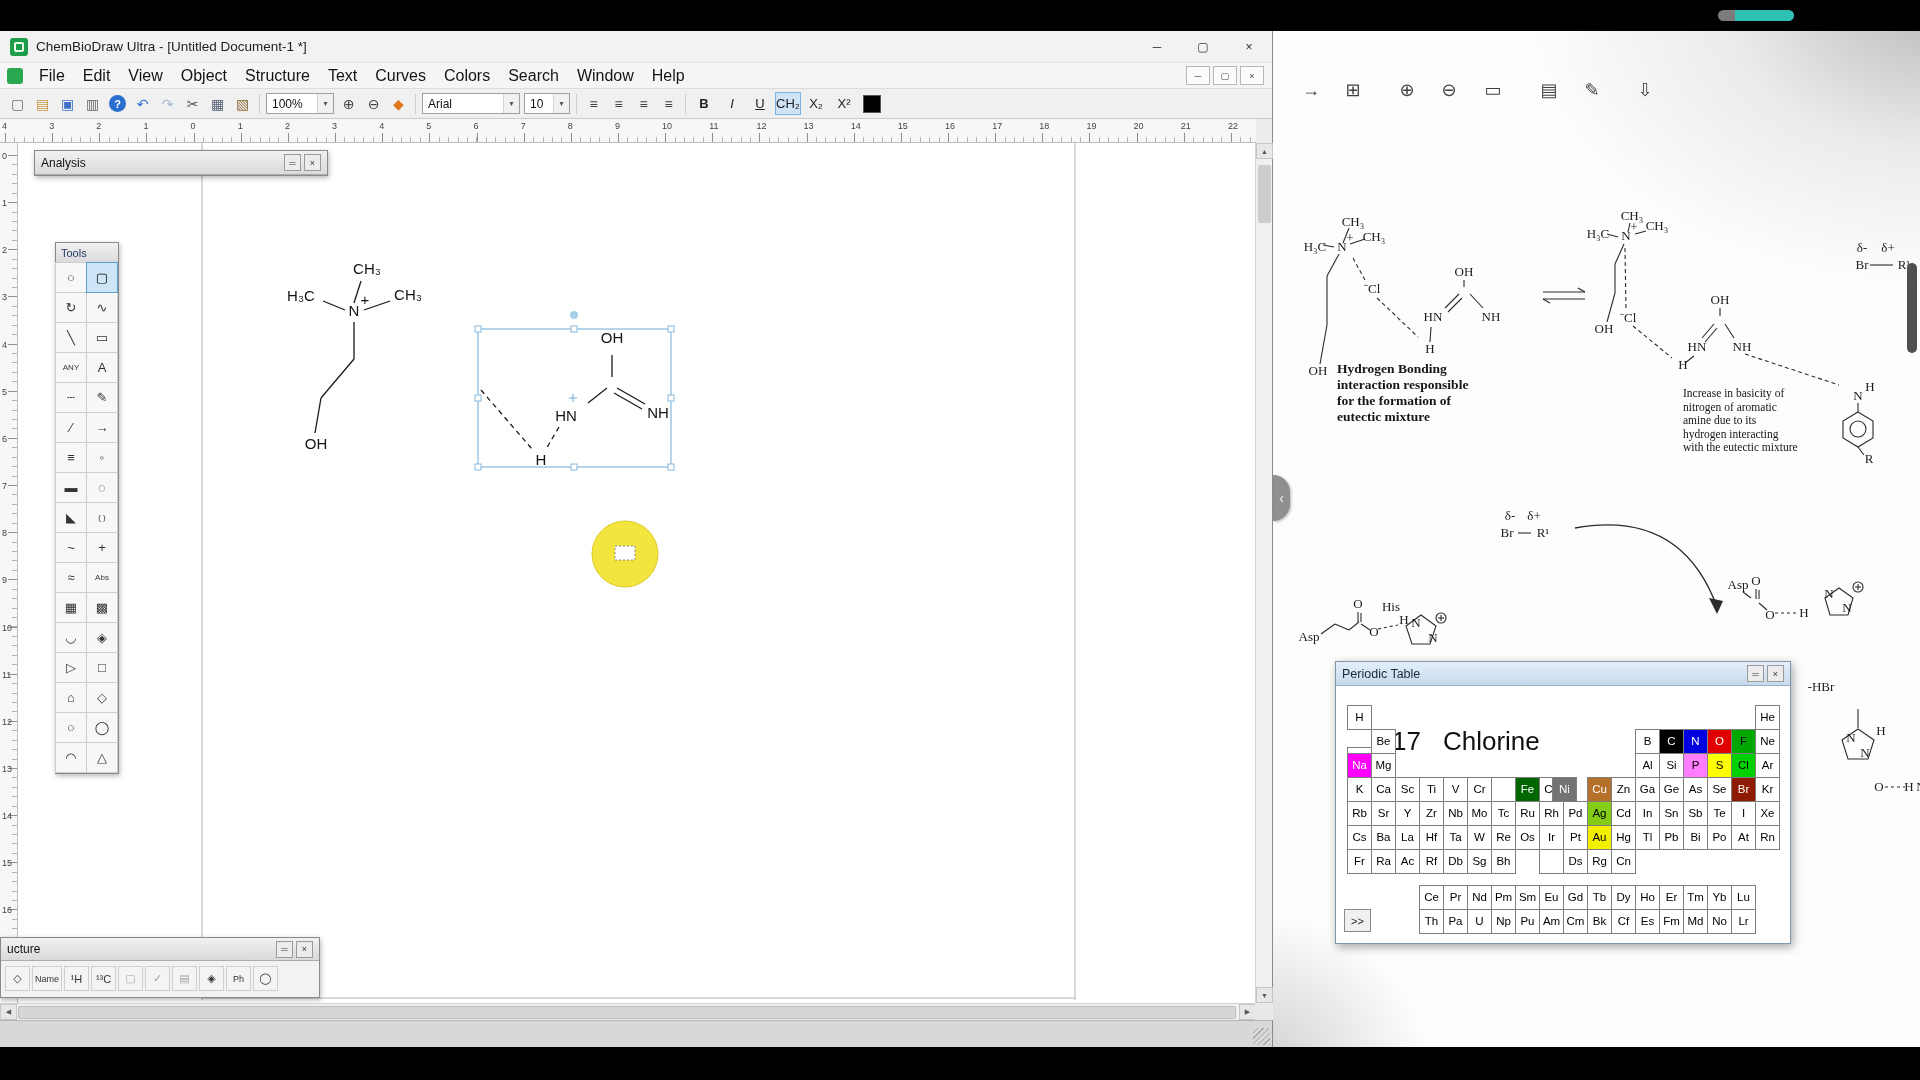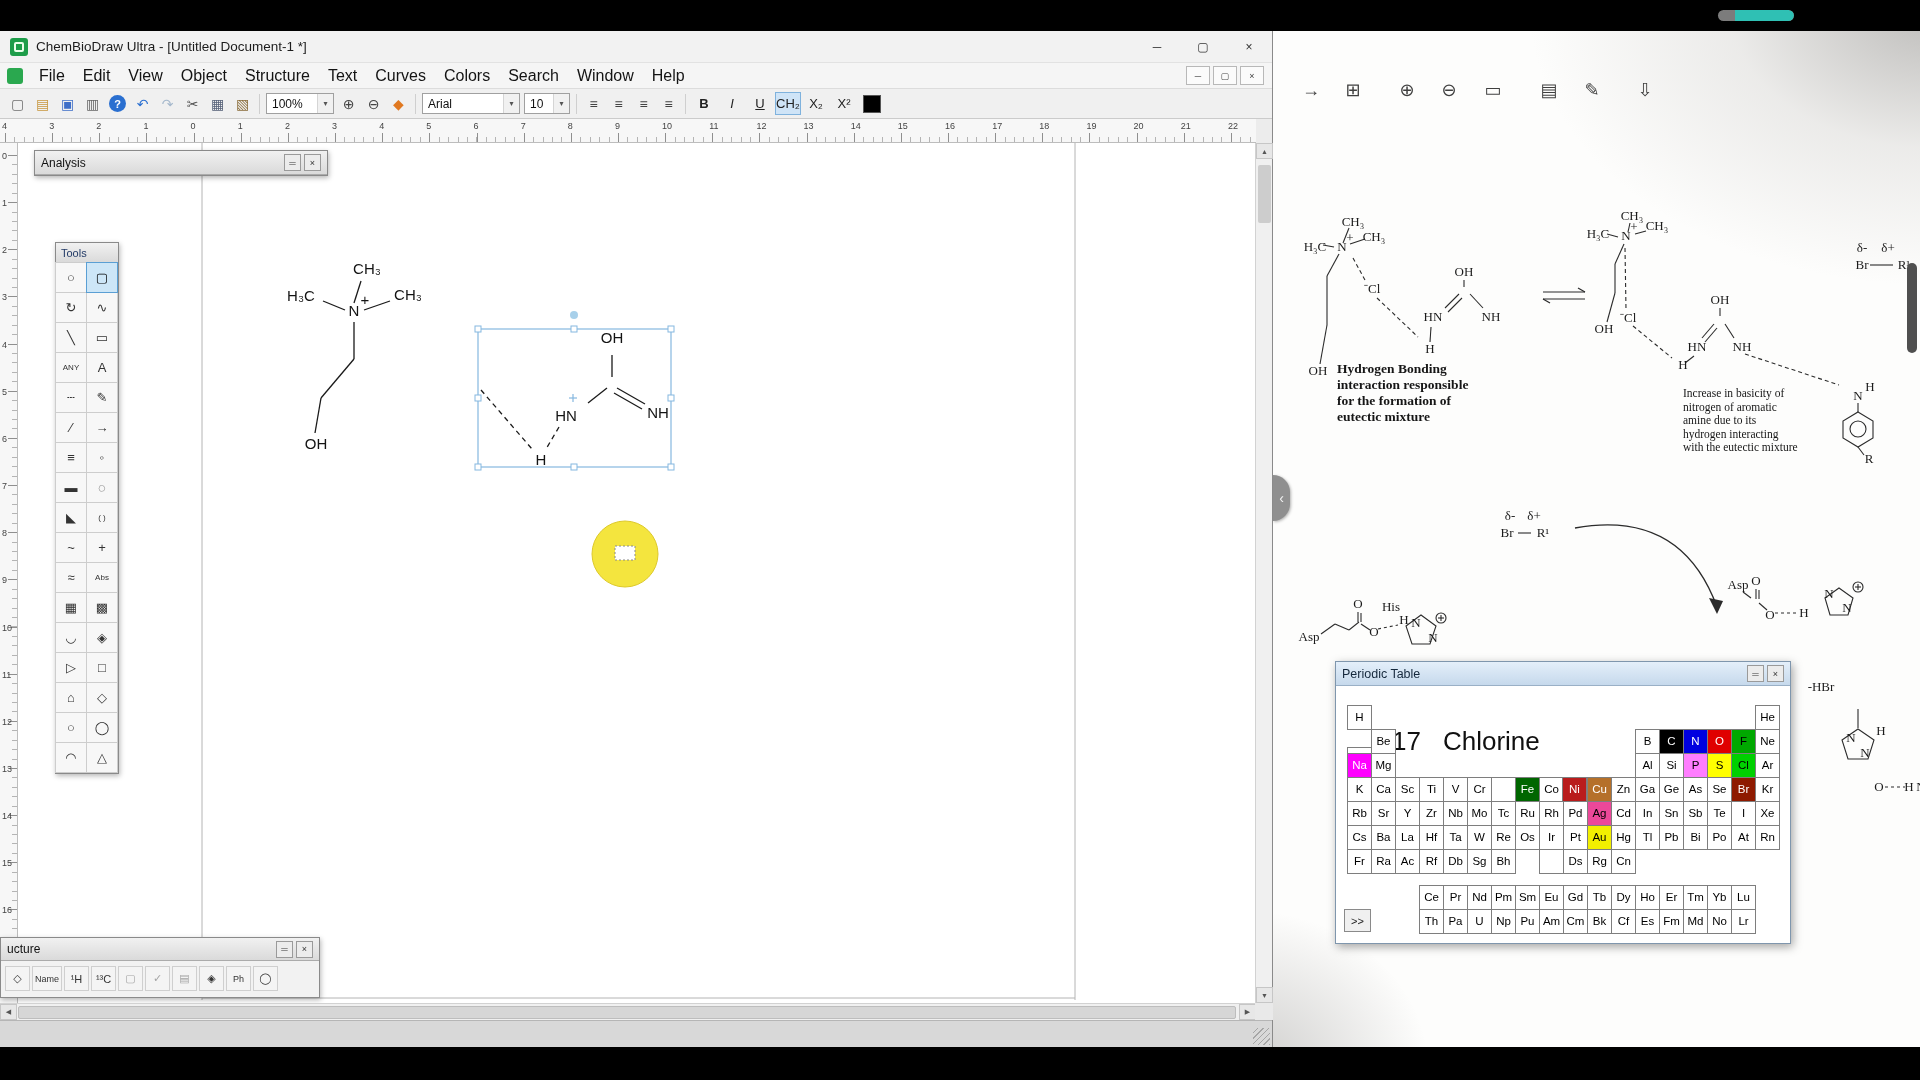--- a/index.html
+++ b/index.html
@@ -596,40 +596,40 @@
           <div class="el" style="left: 419px; top: 67px;">Ar</div>
           <div class="el" style="left: 11px; top: 91px;">K</div>
           <div class="el" style="left: 35px; top: 91px;">Ca</div>
           <div class="el" style="left: 59px; top: 91px;">Sc</div>
           <div class="el" style="left: 83px; top: 91px;">Ti</div>
           <div class="el" style="left: 107px; top: 91px;">V</div>
           <div class="el" style="left: 131px; top: 91px;">Cr</div>
           <div class="el" style="left: 155px; top: 91px; padding-left: 27px;">Mn</div>
           <div class="el" style="background: rgb(0, 102, 0); color: rgb(255, 255, 255); left: 179px; top: 91px;">Fe</div>
           <div class="el" style="left: 203px; top: 91px;">Co</div>
-          <div class="el" style="background: #b91c1c; color: rgb(255, 255, 255); left: 226px; top: 91px;">Ni</div>
+          <div class="el" style="background: #737373; color: rgb(255, 255, 255); left: 216px; top: 91px;">Ni</div>
           <div class="el" style="background: rgb(181, 112, 42); color: rgb(255, 255, 255); left: 251px; top: 91px;">Cu</div>
           <div class="el" style="left: 275px; top: 91px;">Zn</div>
           <div class="el" style="left: 299px; top: 91px;">Ga</div>
           <div class="el" style="left: 323px; top: 91px;">Ge</div>
           <div class="el" style="left: 347px; top: 91px;">As</div>
           <div class="el" style="left: 371px; top: 91px;">Se</div>
           <div class="el" style="background: rgb(142, 26, 0); color: rgb(255, 255, 255); left: 395px; top: 91px;">Br</div>
           <div class="el" style="left: 419px; top: 91px;">Kr</div>
           <div class="el" style="left: 11px; top: 115px;">Rb</div>
           <div class="el" style="left: 35px; top: 115px;">Sr</div>
           <div class="el" style="left: 59px; top: 115px;">Y</div>
           <div class="el" style="left: 83px; top: 115px;">Zr</div>
           <div class="el" style="left: 107px; top: 115px;">Nb</div>
           <div class="el" style="left: 131px; top: 115px;">Mo</div>
           <div class="el" style="left: 155px; top: 115px;">Tc</div>
           <div class="el" style="left: 179px; top: 115px;">Ru</div>
           <div class="el" style="left: 203px; top: 115px;">Rh</div>
           <div class="el" style="left: 227px; top: 115px;">Pd</div>
-          <div class="el" style="background: #ec4899; color: rgb(0, 0, 0); left: 251px; top: 115px;">Ag</div>
+          <div class="el" style="background: #84cc16; color: rgb(0, 0, 0); left: 251px; top: 115px;">Ag</div>
           <div class="el" style="left: 275px; top: 115px;">Cd</div>
           <div class="el" style="left: 299px; top: 115px;">In</div>
           <div class="el" style="left: 323px; top: 115px;">Sn</div>
           <div class="el" style="left: 347px; top: 115px;">Sb</div>
           <div class="el" style="left: 371px; top: 115px;">Te</div>
           <div class="el" style="left: 395px; top: 115px;">I</div>
           <div class="el" style="left: 419px; top: 115px;">Xe</div>
           <div class="el" style="left: 11px; top: 139px;">Cs</div>
           <div class="el" style="left: 35px; top: 139px;">Ba</div>
           <div class="el" style="left: 59px; top: 139px;">La</div>

